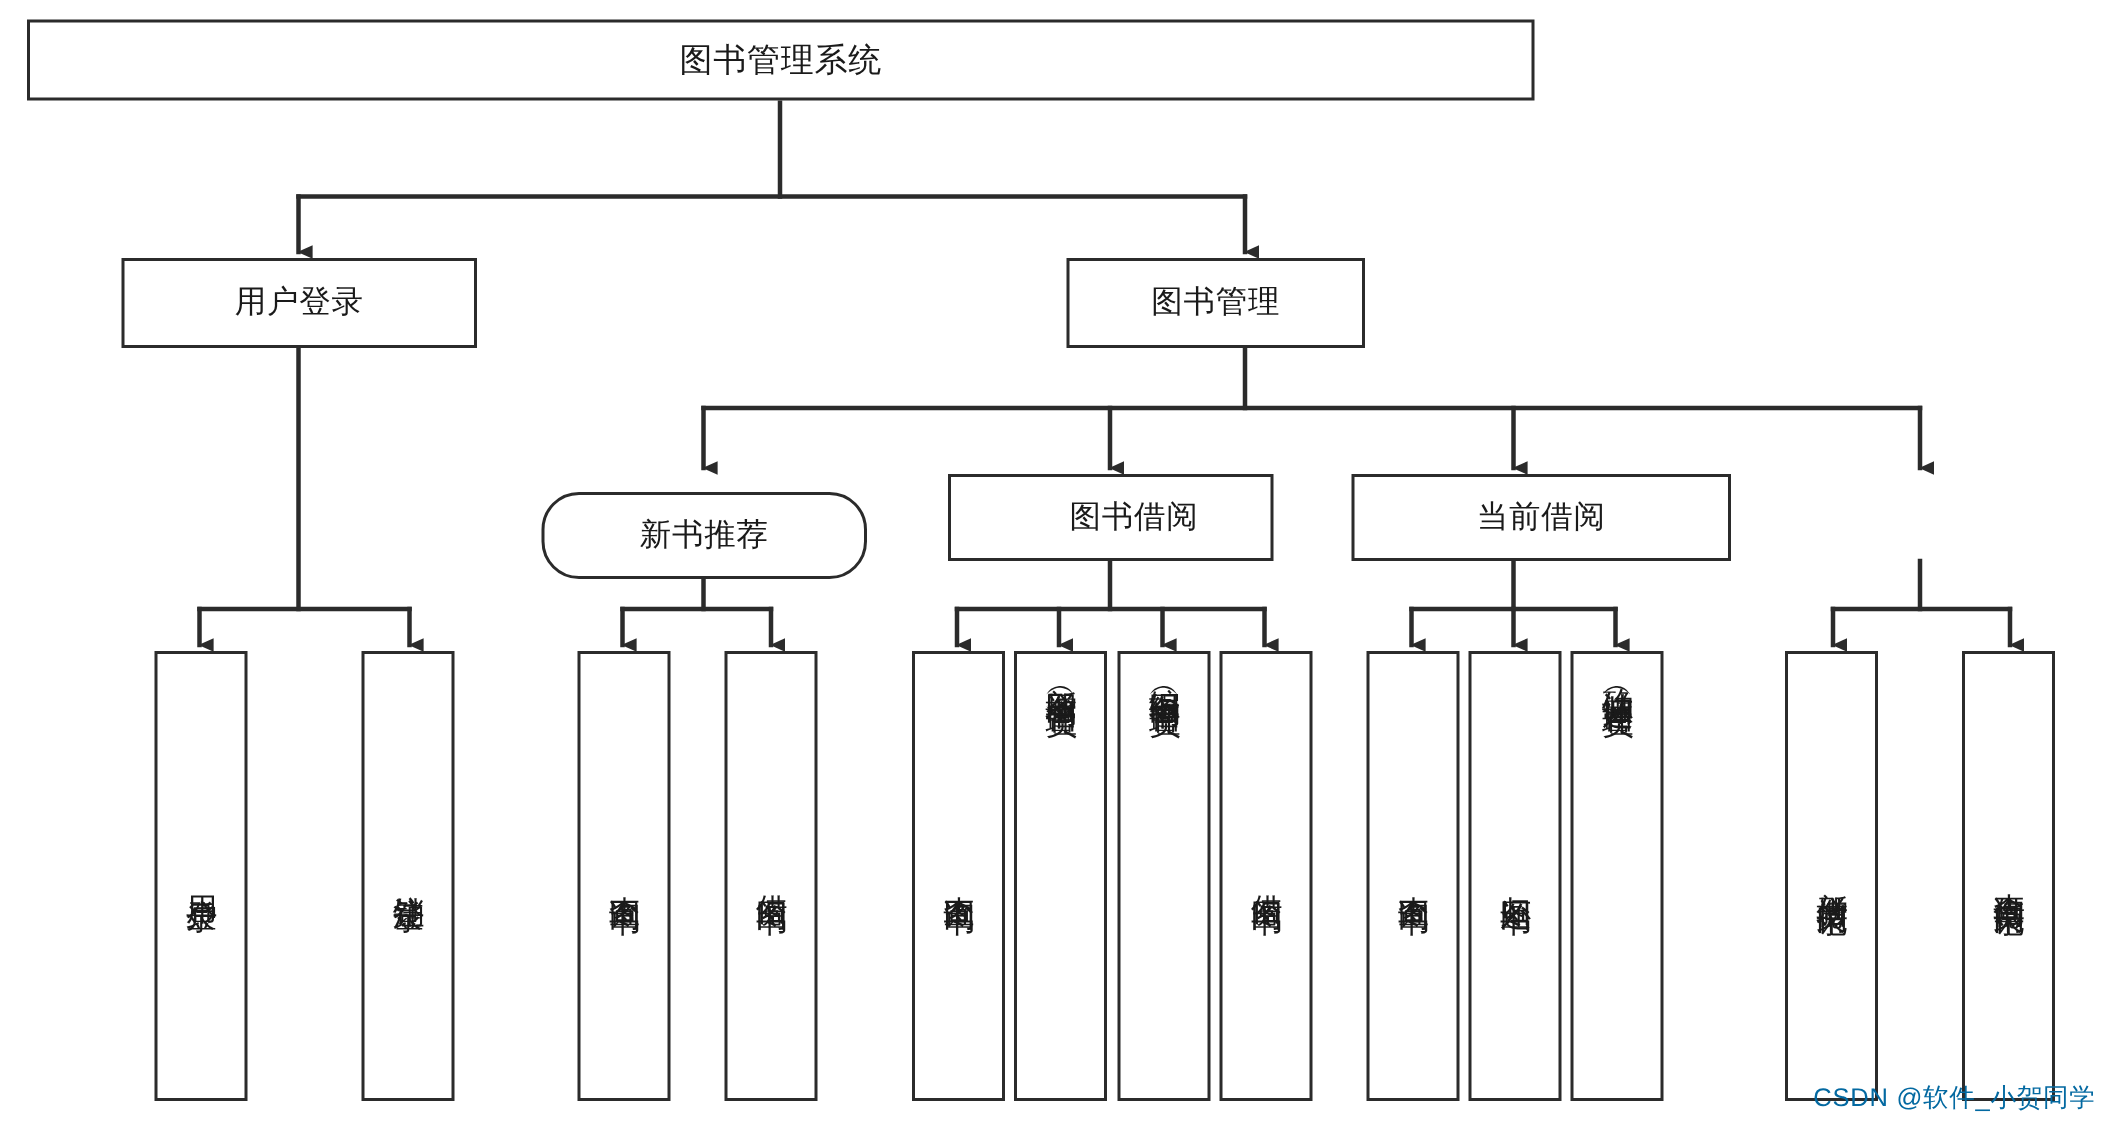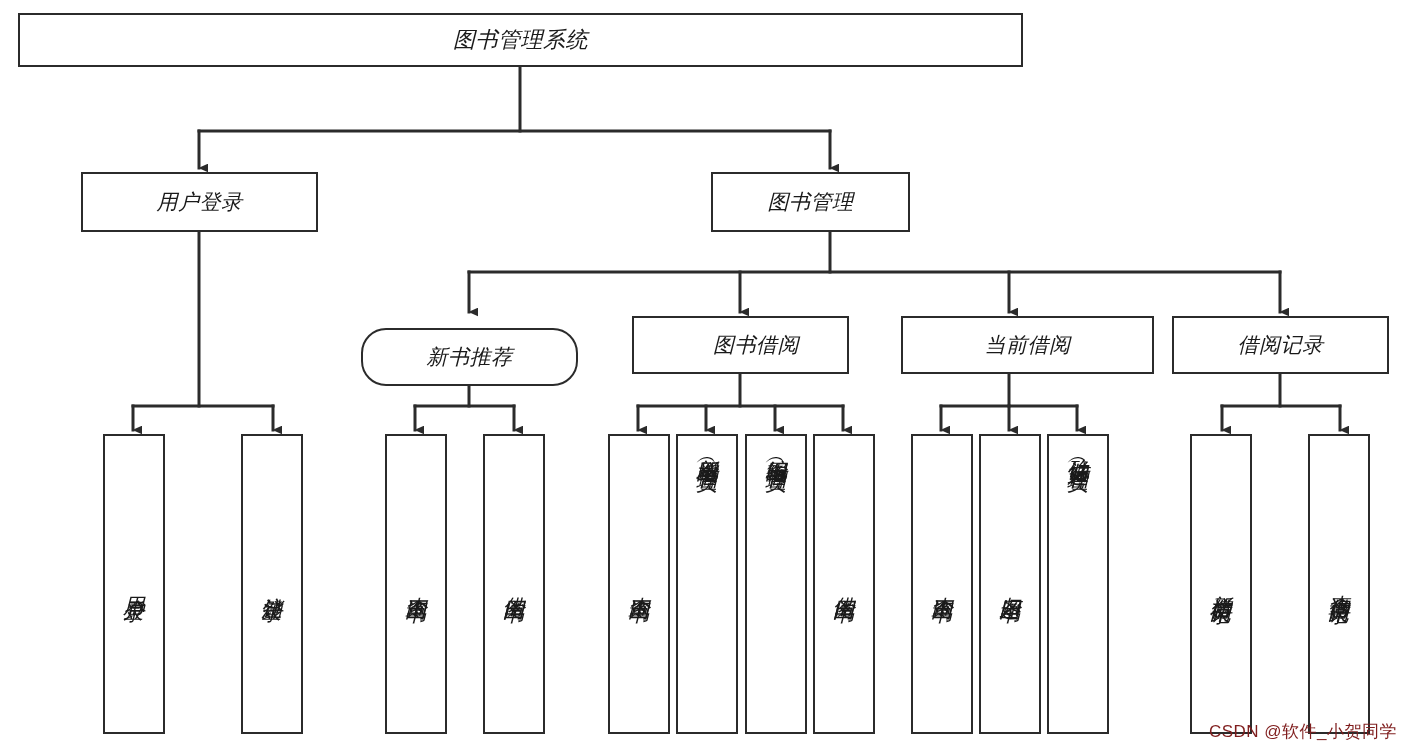--- a/index.html
+++ b/index.html
@@ -35,21 +35,20 @@
     border: 2.5px solid #2b2b2b;
     display: flex;
     align-items: center;
     justify-content: center;
     color: #1a1a1a;
   }
   .node .node-label {
     display: block;
     text-align: center;
     line-height: 1.18;
-    font-style: italic;
   }
   .node.horiz .node-label {
     font-size: 21px;
     letter-spacing: 0.5px;
     white-space: nowrap;
   }
   .node.root .node-label {
     font-size: 22px;
   }
   .node.vert {
@@ -67,21 +66,21 @@
   }
   .node.vert.centerish {
     align-items: center;
     padding-top: 0;
   }
   .watermark {
     position: absolute;
     right: 8px;
     bottom: 4px;
     font-size: 17px;
-    color: #7f1d1d;
+    color: #0369a1;
     letter-spacing: 0.5px;
     white-space: nowrap;
     font-family: "Liberation Sans", "DejaVu Sans", sans-serif;
   }
 </style>
 </head>
 <body>
 
 <div id="diagram-root">
 
@@ -148,23 +147,20 @@
 
   <div class="node horiz" style="left:361px; top:328px; width:217px; height:58px;border-radius:25px;">
     <span class="node-label">新书推荐</span>
   </div>
   <div class="node horiz" style="left:632px; top:316px; width:217px; height:58px;padding-left:31px;">
     <span class="node-label">图书借阅</span>
   </div>
   <div class="node horiz" style="left:901px; top:316px; width:253px; height:58px;">
     <span class="node-label">当前借阅</span>
   </div>
-  <div class="node horiz" style="left:1172px; top:316px; width:217px; height:58px;">
-    <span class="node-label">借阅记录</span>
-  </div>
 
   <div class="node vert centerish" style="left:103px; top:434px; width:62px; height:300px;">
     <span class="node-label">用户登录</span>
   </div>
   <div class="node vert centerish" style="left:241px; top:434px; width:62px; height:300px;">
     <span class="node-label">注销登录</span>
   </div>
 
   <div class="node vert centerish" style="left:385px; top:434px; width:62px; height:300px;">
     <span class="node-label">查询图书</span>

